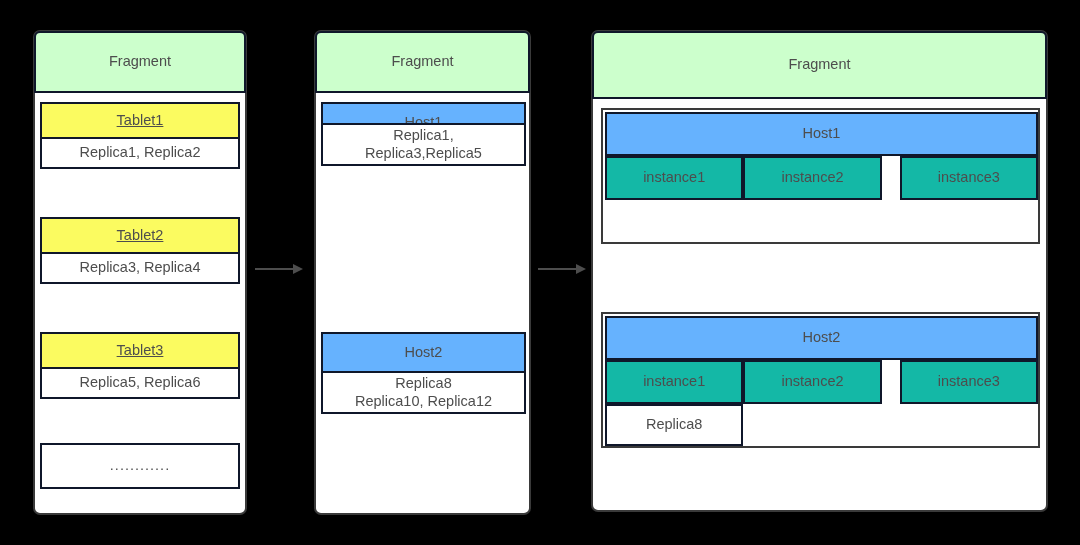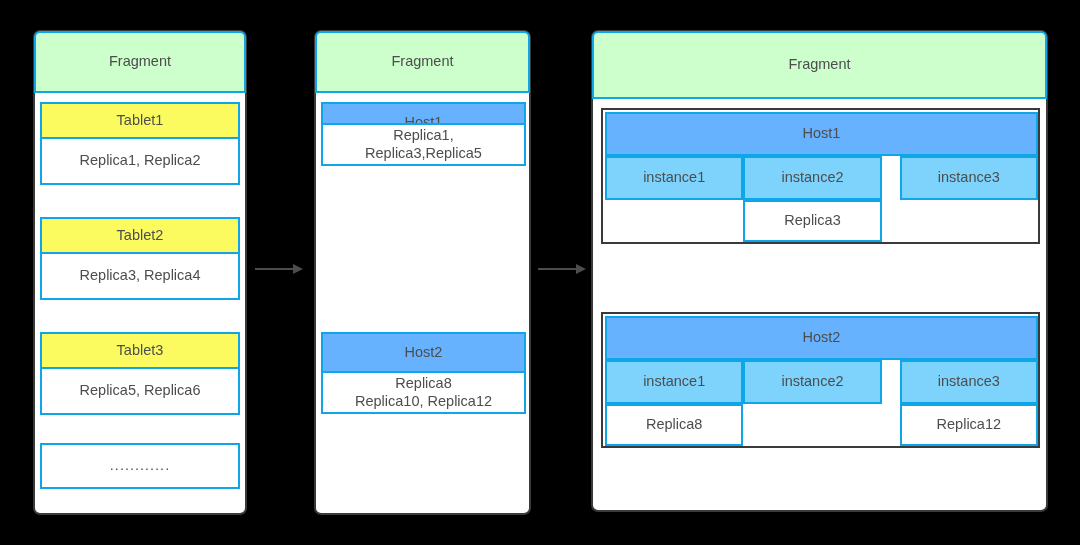--- a/index.html
+++ b/index.html
@@ -24,44 +24,44 @@
   
   .panel {
     position: absolute;
     background: #ffffff;
     border: 2px solid #3a3a3a;
     border-radius: 7px;
     box-sizing: border-box;
   }
   .cell {
     box-sizing: border-box;
-    border: 2px solid #0ea5e9;
+    border: 2px solid #0f172a;
     background: #ffffff;
     display: flex;
     align-items: center;
     justify-content: center;
     text-align: center;
     line-height: 1.22;
   }
   .hdr-green  { background: #ccffcc; }
-  .hdr-yellow { background: #fbfb60; }
+  .hdr-yellow { background: #fbfb60; text-decoration: underline; }
   .hdr-blue   { background: #66b2fe; }
-  .hdr-pink   { background: #7dd3fc; }
+  .hdr-pink   { background: #14b8a6; }
 
   .txt { font-size: 14.5px; color: #4d4d4d; }
 
   
   #col1 { left: 33px; top: 30px; width: 214px; height: 485px; }
   #col1 .frag {
     position: absolute; left: -1px; top: -1px; width: 212px; height: 62px;
     border-radius: 6px 6px 0 0;
   }
   .c1-group { position: absolute; left: 5px; width: 200px; }
   .c1-head  { position: absolute; left: 0; top: 0;  width: 200px; height: 37px; }
-  .c1-body  { position: absolute; left: 0; top: 35px; width: 200px; height: 48px; }
+  .c1-body  { position: absolute; left: 0; top: 35px; width: 200px; height: 32px; }
   .c1-dots  { position: absolute; left: 5px; width: 200px; height: 46px; }
 
   
   #col2 { left: 314px; top: 30px; width: 217px; height: 485px; }
   #col2 .frag {
     position: absolute; left: -1px; top: -1px; width: 215px; height: 62px;
     border-radius: 6px 6px 0 0;
   }
   .c2-head { position: absolute; left: 5px; width: 205px; height: 41px; }
   .c2-body { position: absolute; left: 5px; width: 205px; height: 43px; }
@@ -166,21 +166,20 @@
       <div class="cell hdr-blue c3-hosthdr txt">Host1</div>
       <div class="c3-instwrap">
         <div class="inst-slot" style="flex:1 1 0;">
           <div class="c3-inst" style="width:100%;">
             <div class="cell hdr-pink ihdr txt">instance1</div>
           </div>
         </div>
         <div class="inst-slot" style="flex:1 1 0;">
           <div class="c3-inst" style="width:100%;">
             <div class="cell hdr-pink ihdr txt">instance2</div>
-            <div class="cell ibody txt">Replica3</div>
           </div>
         </div>
         <div class="inst-gap"></div>
         <div class="inst-slot" style="flex:1 1 0;">
           <div class="c3-inst" style="width:100%;">
             <div class="cell hdr-pink ihdr txt">instance3</div>
           </div>
         </div>
       </div>
     </div>
@@ -196,20 +195,19 @@
         </div>
         <div class="inst-slot" style="flex:1 1 0;">
           <div class="c3-inst" style="width:100%;">
             <div class="cell hdr-pink ihdr txt">instance2</div>
           </div>
         </div>
         <div class="inst-gap"></div>
         <div class="inst-slot" style="flex:1 1 0;">
           <div class="c3-inst" style="width:100%;">
             <div class="cell hdr-pink ihdr txt">instance3</div>
-            <div class="cell ibody txt">Replica12</div>
           </div>
         </div>
       </div>
     </div>
   </div>
 
 </div>
 
 </body></html>

